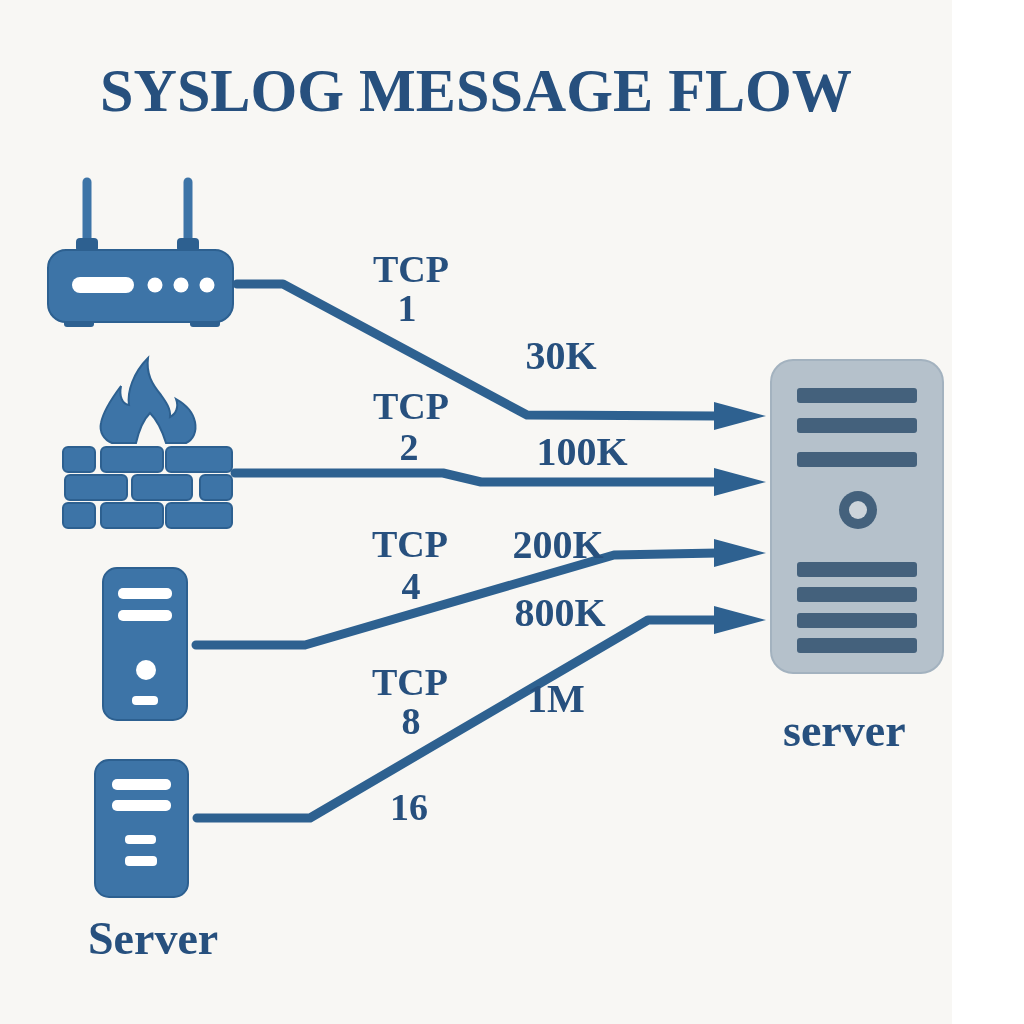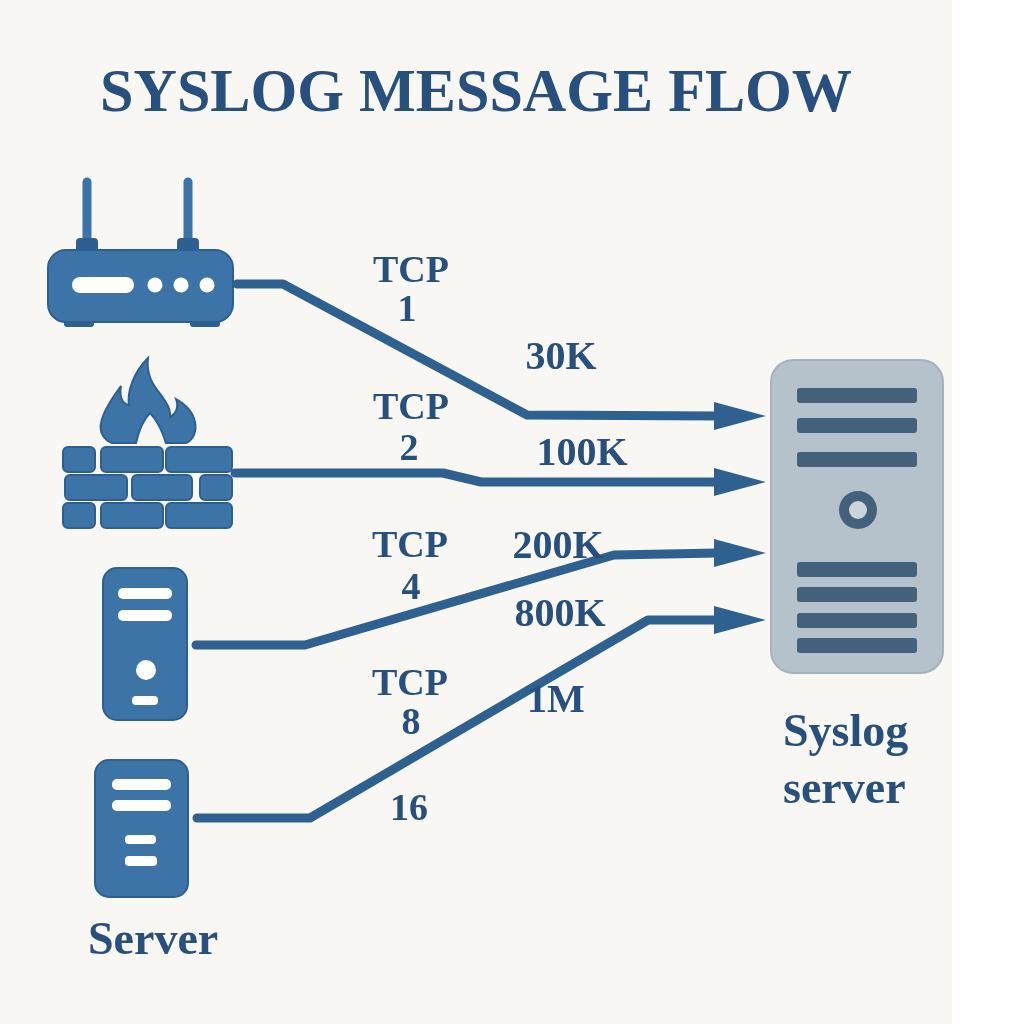--- a/index.html
+++ b/index.html
@@ -138,17 +138,16 @@
   <div class="lbl tcp" style="left:410px; top:682px;">TCP</div>
   <div class="lbl tcp" style="left:411px; top:721px;">8</div>
   <div class="lbl vol" style="left:560px; top:613px;">800K</div>
 
   <div class="lbl tcp" style="left:409px; top:807px;">16</div>
   <div class="lbl vol" style="left:556px; top:699px;">1M</div>
 
   <div class="source-label">Server</div>
 
   <div class="dest-label">
-    <div>Syslog</div>
     <div>server</div>
   </div>
 
 </div>
 
 </body></html>

